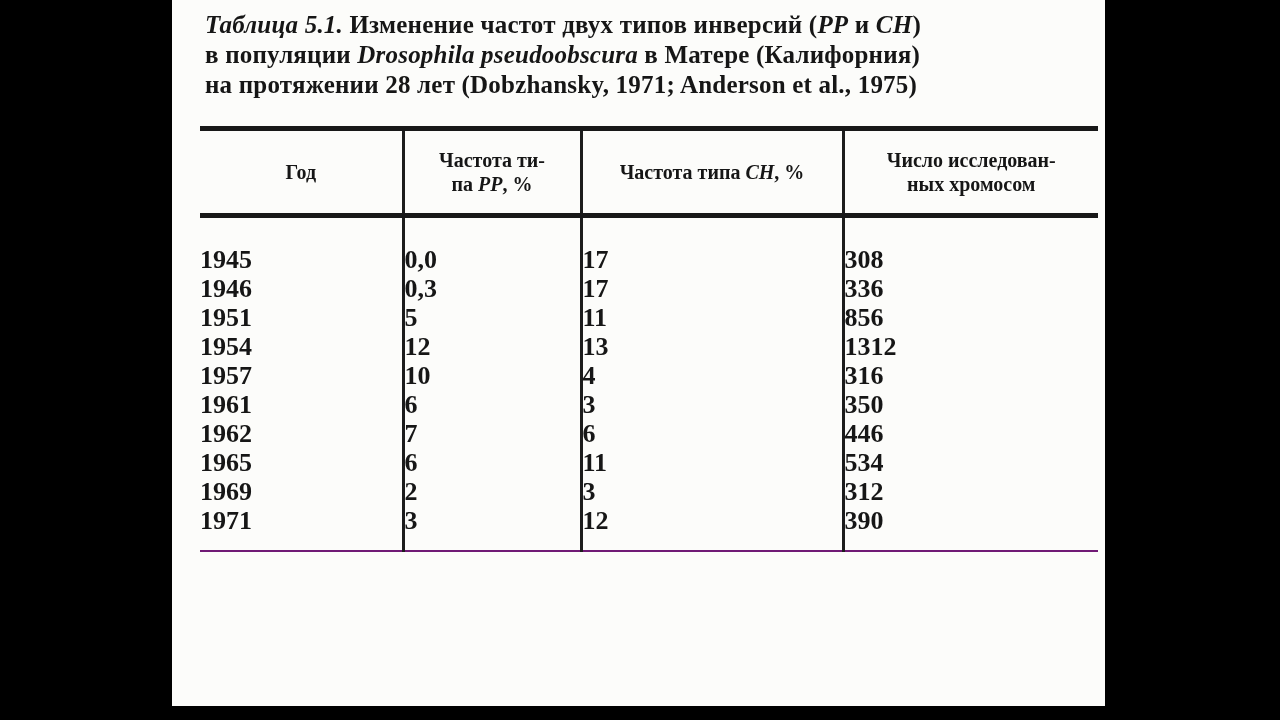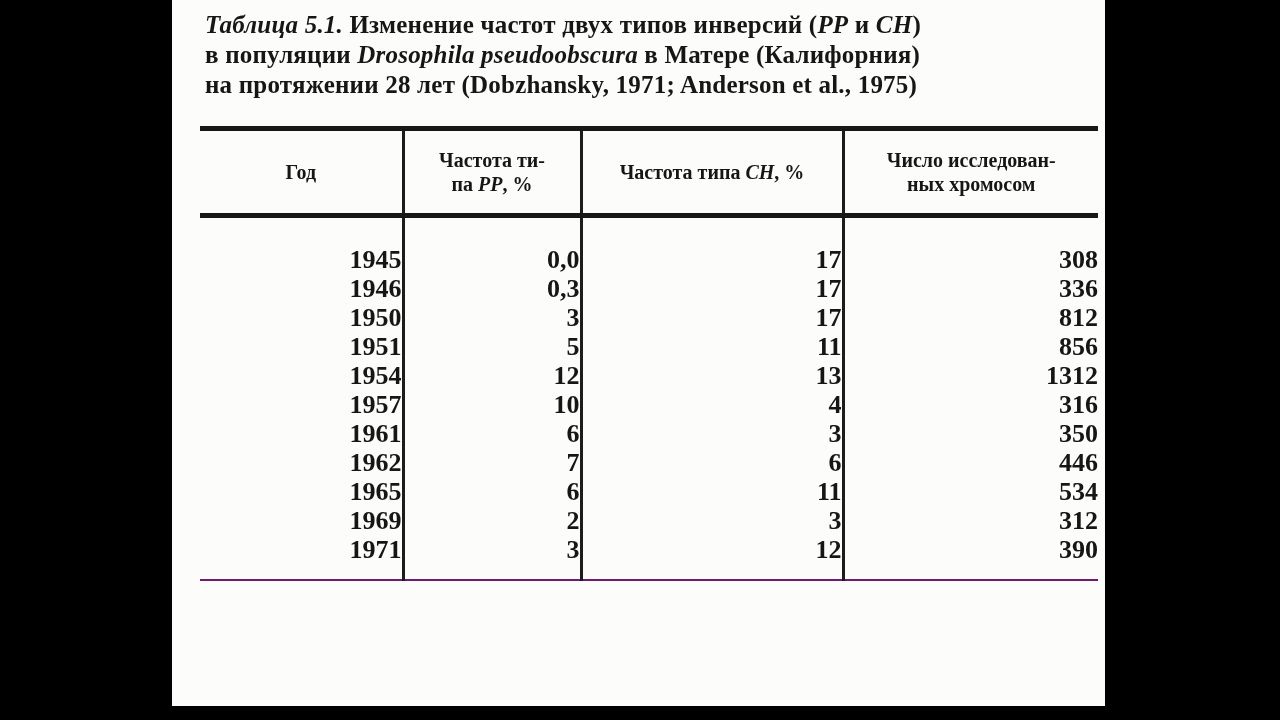--- a/index.html
+++ b/index.html
@@ -56,21 +56,21 @@
     font-weight: 700;
     font-size: 20px;
     line-height: 24px;
     padding: 0 6px;
   }
   .scan-table .vline {
     border-left: 3px solid #1c1c1c;
   }
   .scan-table tbody td {
     height: 29px;
-    text-align: right;
+    text-align: left;
     vertical-align: middle;
     font-size: 26px;
     font-weight: 700;
     line-height: 29px;
     padding: 0;
   }
   .scan-table tbody tr:first-child td { padding-top: 27px; }
   .scan-table tbody tr:last-child td { padding-bottom: 15px; }
   .bottom-bar {
     position: absolute;
@@ -125,26 +125,20 @@
             <td class="vline">17</td>
             <td class="vline">308</td>
           </tr>
           <tr>
             <td>1946</td>
             <td class="vline">0,3</td>
             <td class="vline">17</td>
             <td class="vline">336</td>
           </tr>
           <tr>
-            <td>1950</td>
-            <td class="vline">3</td>
-            <td class="vline">17</td>
-            <td class="vline">812</td>
-          </tr>
-          <tr>
             <td>1951</td>
             <td class="vline">5</td>
             <td class="vline">11</td>
             <td class="vline">856</td>
           </tr>
           <tr>
             <td>1954</td>
             <td class="vline">12</td>
             <td class="vline">13</td>
             <td class="vline">1312</td>

